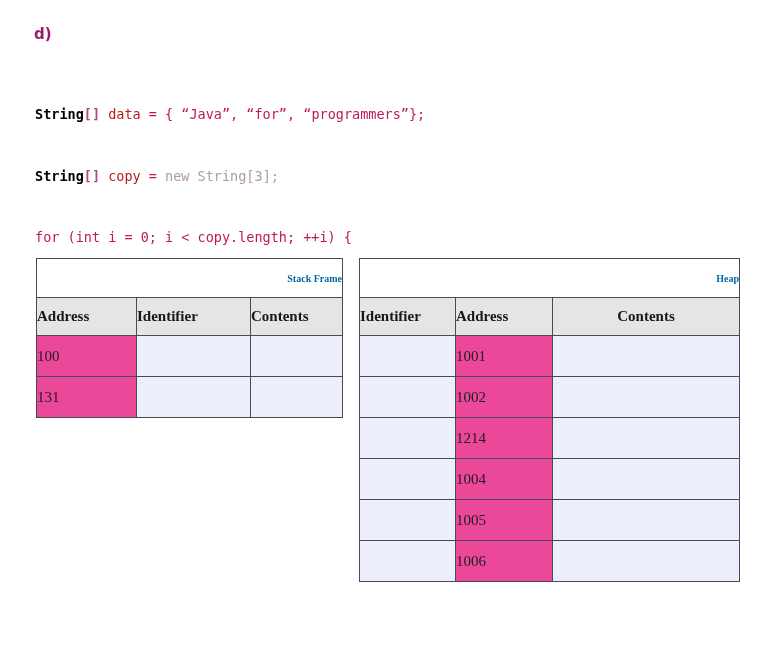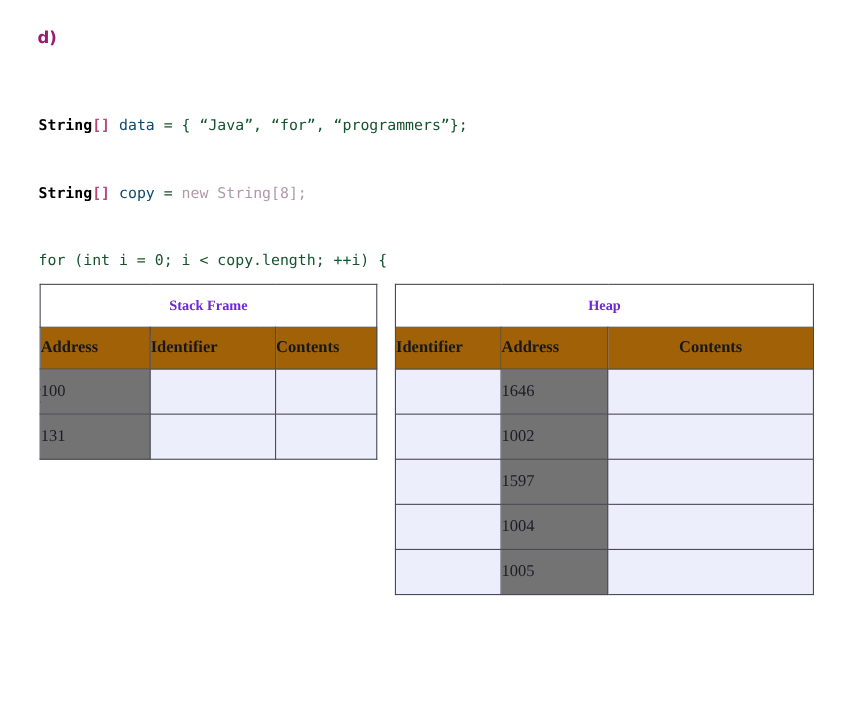--- a/index.html
+++ b/index.html
@@ -41,85 +41,85 @@
   .code-line { white-space: pre; }
   .tok-type {            
     color: #000000;
     font-weight: bold;
   }
   .tok-bracket {         
     color: #b4487f;
     font-weight: bold;
   }
   .tok-var {             
-    color: #0c4a6e;
+    color: #b91c1c;
   }
   .tok-alloc {           
     color: #b09aa8;
   }
   .tok-plain {
-    color: #14532d;
+    color: #be185d;
   }
 
   
   .mem-table {
     position: absolute;
     border-collapse: collapse;
     table-layout: fixed;
     font-family: "Liberation Serif", "DejaVu Serif", serif;
   }
   .mem-table td, .mem-table th {
     border: 1px solid #4a4a55;
     padding: 0;
     vertical-align: middle;
   }
   .tbl-title {
-    text-align: center;
+    text-align: right;
     font-weight: bold;
-    font-size: 13px;
-    color: #6d28d9;
+    font-size: 10px;
+    color: #0369a1;
     height: 38px;
     background: #ffffff;
   }
   .tbl-head {
     text-align: left;
     font-weight: bold;
     font-size: 15px;
     color: #17171c;
     height: 37px;
-    background: #a16207;
+    background: #e5e5e5;
     padding-left: 9px;
   }
   .tbl-head.center {
     text-align: center;
     padding-left: 0;
   }
   .cell-addr {
     font-size: 15px;
     color: #1c1c24;
     height: 40px;
-    background: #737373;
+    background: #ec4899;
     padding-left: 9px;
   }
   .cell-blank {
     height: 40px;
     background: #eceefb;
   }
 
   #stack-table { left: 36px; top: 258px; width: 306px; }
   #heap-table  { left: 359px; top: 258px; width: 380px; }
 </style>
 </head>
 <body>
 
 <div class="q-label">d)</div>
 
 <div class="code-block">
   <div class="code-line"><span class="tok-type">String</span><span class="tok-bracket">[]</span><span class="tok-plain"> </span><span class="tok-var">data</span><span class="tok-plain"> = { “Java”, “for”, “programmers”};</span></div>
-  <div class="code-line"><span class="tok-type">String</span><span class="tok-bracket">[]</span><span class="tok-plain"> </span><span class="tok-var">copy</span><span class="tok-plain"> = </span><span class="tok-alloc">new String[8];</span></div>
+  <div class="code-line"><span class="tok-type">String</span><span class="tok-bracket">[]</span><span class="tok-plain"> </span><span class="tok-var">copy</span><span class="tok-plain"> = </span><span class="tok-alloc">new String[3];</span></div>
   <div class="code-line"><span class="tok-plain">for (int i = 0; i &lt; copy.length; ++i) {</span></div>
   <div class="code-line"><span class="tok-plain">      copy[i] = data[i].toUpperCase();</span></div>
   <div class="code-line"><span class="tok-plain">}</span></div>
 </div>
 
 <table class="mem-table" id="stack-table">
   <colgroup>
     <col style="width:100px">
     <col style="width:114px">
     <col style="width:92px">
@@ -156,37 +156,42 @@
     <tr>
       <td class="tbl-title" colspan="3">Heap</td>
     </tr>
     <tr>
       <td class="tbl-head">Identifier</td>
       <td class="tbl-head">Address</td>
       <td class="tbl-head center">Contents</td>
     </tr>
     <tr>
       <td class="cell-blank"></td>
-      <td class="cell-addr">1646</td>
+      <td class="cell-addr">1001</td>
       <td class="cell-blank"></td>
     </tr>
     <tr>
       <td class="cell-blank"></td>
       <td class="cell-addr">1002</td>
       <td class="cell-blank"></td>
     </tr>
     <tr>
       <td class="cell-blank"></td>
-      <td class="cell-addr">1597</td>
+      <td class="cell-addr">1214</td>
       <td class="cell-blank"></td>
     </tr>
     <tr>
       <td class="cell-blank"></td>
       <td class="cell-addr">1004</td>
       <td class="cell-blank"></td>
     </tr>
     <tr>
       <td class="cell-blank"></td>
       <td class="cell-addr">1005</td>
       <td class="cell-blank"></td>
     </tr>
+    <tr>
+      <td class="cell-blank"></td>
+      <td class="cell-addr">1006</td>
+      <td class="cell-blank"></td>
+    </tr>
   </tbody>
 </table>
 
 </body></html>

